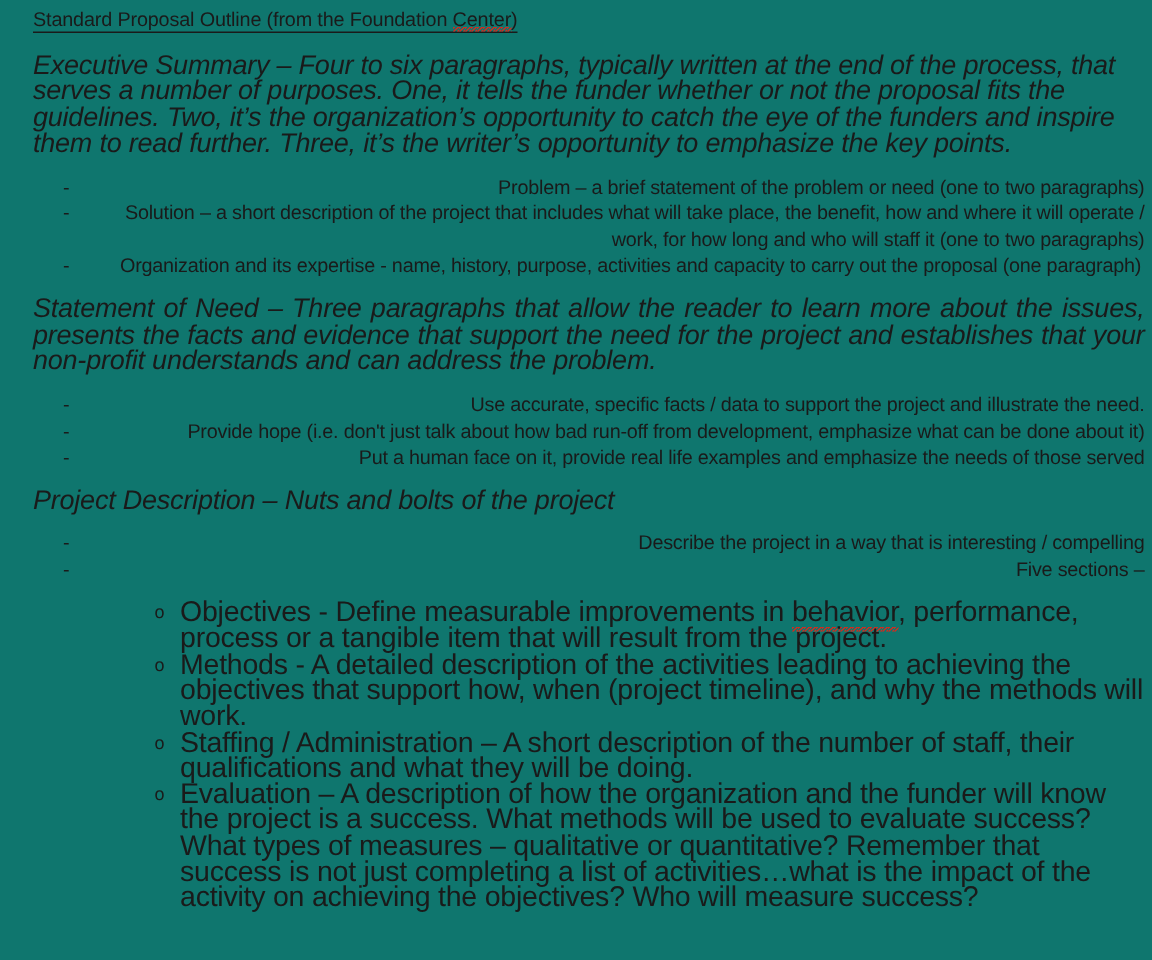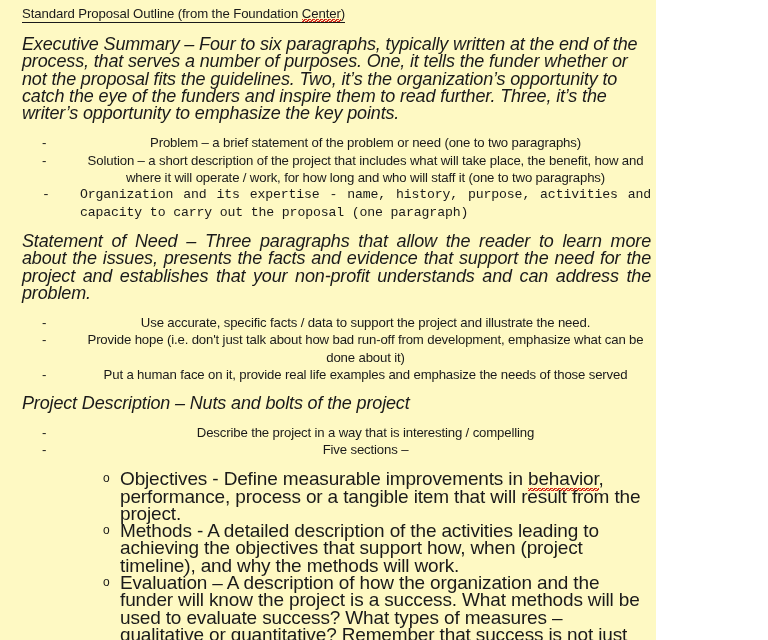--- a/index.html
+++ b/index.html
@@ -12,23 +12,23 @@
     width: 768px;
     height: 640px;
     overflow: hidden;
     font-family: "Liberation Sans", sans-serif;
     color: #1a1a1a;
     -webkit-font-smoothing: antialiased;
   }
 
   .page {
     position: relative;
-    width: 656px;
+    width: 768px;
     height: 640px;
-    background: #fef9c3;
+    background: #0f766e;
     box-sizing: border-box;
     padding: 4px 5px 0 22px;
   }
 
   
   .doc-title {
     font-size: 13.2px;
     line-height: 17px;
     font-weight: 400;
     margin: 0 0 13px 0;
@@ -59,26 +59,25 @@
     margin: 0 0 12px 0;
     padding: 0;
   }
   .list1 > li {
     position: relative;
     padding-left: 58px;
     font-size: 13.2px;
     line-height: 17.3px;
     margin-bottom: 0px;
     letter-spacing: -0.15px;
-    text-align: center;
+    text-align: right;
   }
   .list1 > li.justify {
     text-align: justify;
     text-justify: inter-word;
-    font-family: Liberation Mono, monospace;
   }
   .list1 > li::before {
     content: "-";
     position: absolute;
     left: 20px;
     top: 0;
   }
   .list1.nogap > li { margin-bottom: 0; }
 
   
@@ -150,16 +149,17 @@
   <p class="lead tight">Project Description – Nuts and bolts of the project</p>
 
   <ul class="list1 nogap">
     <li>Describe the project in a way that is interesting / compelling</li>
     <li>Five sections –</li>
   </ul>
 
   <ul class="list2">
     <li><span>Objectives - Define measurable improvements in </span><span class="spell">behavior</span><span>, performance, process or a tangible item that will result from the project.</span></li>
     <li>Methods - A detailed description of the activities leading to achieving the objectives that support how, when (project timeline), and why the methods will work.</li>
+    <li>Staffing / Administration – A short description of the number of staff, their qualifications and what they will be doing.</li>
     <li>Evaluation – A description of how the organization and the funder will know the project is a success. What methods will be used to evaluate success? What types of measures – qualitative or quantitative? Remember that success is not just completing a list of activities…what is the impact of the activity on achieving the objectives? Who will measure success?</li>
   </ul>
 
 </div>
 
 </body></html>

